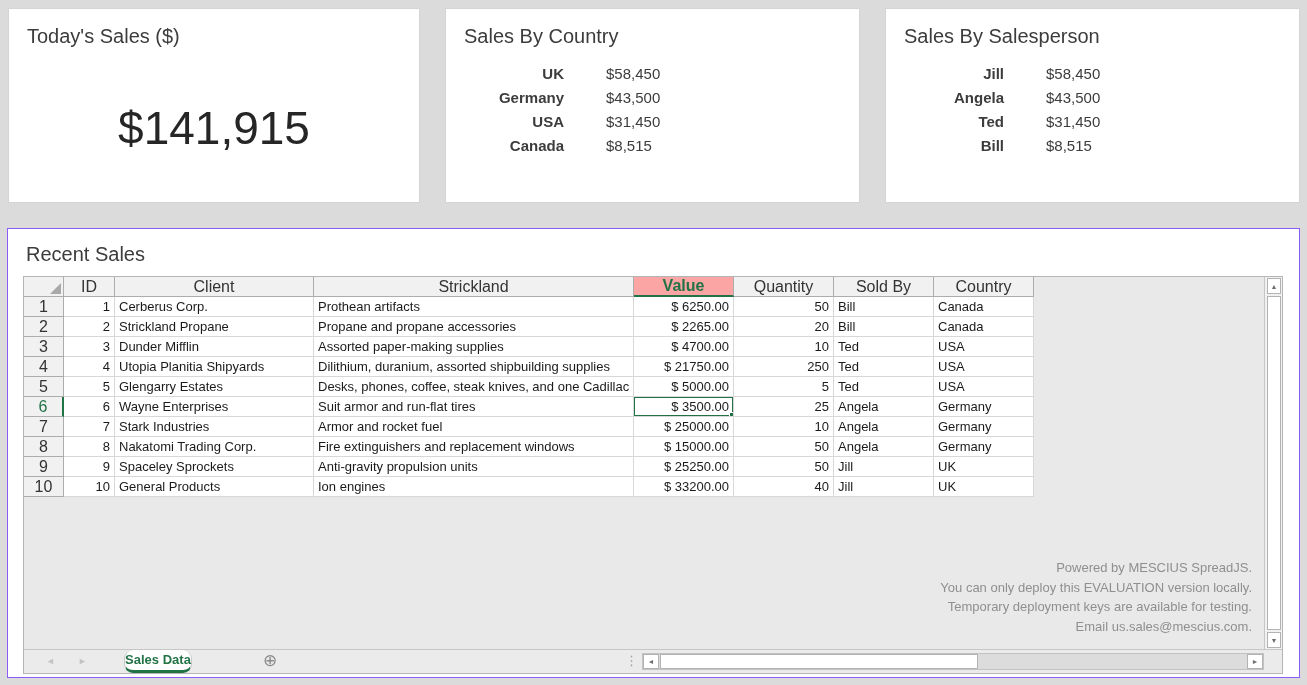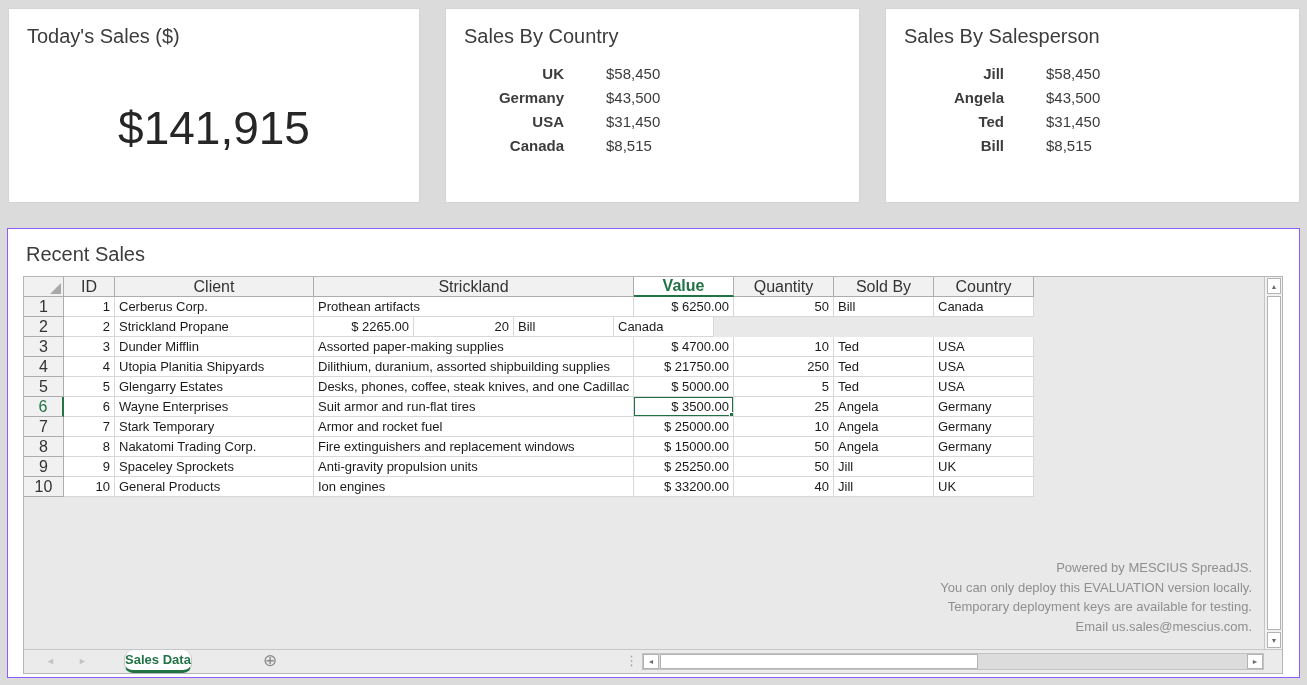--- a/index.html
+++ b/index.html
@@ -65,21 +65,21 @@
   .c-country { width:100px; }
   .a-right { text-align:right; }
   .a-left  { text-align:left; }
   .corner { position:relative; }
   .corner::after {
     content:""; position:absolute; right:2px; bottom:2px;
     border-style:solid; border-width:0 0 11px 11px;
     border-color:transparent transparent #a8a8a8 transparent;
   }
   .col-selected {
-    background:#ffffff; color:#217346; font-weight:bold;
+    background:#fca5a5; color:#217346; font-weight:bold;
     border-bottom:2px solid #217346; line-height:17px;
   }
   .row-selected { color:#217346; border-right:2px solid #217346; }
   .selected { position:relative; }
   .selected::before {
     content:""; position:absolute; left:-1px; top:-1px; right:-1px; bottom:-1px;
     border:2px solid #217346; z-index:2; pointer-events:none;
   }
   .selected::after {
     content:""; position:absolute; right:-3px; bottom:-3px; width:5px; height:5px;
@@ -215,20 +215,21 @@
             <div class="dcell c-desc a-left">Prothean artifacts</div>
             <div class="dcell c-val a-right">$ 6250.00</div>
             <div class="dcell c-qty a-right">50</div>
             <div class="dcell c-sold a-left">Bill</div>
             <div class="dcell c-country a-left">Canada</div>
           </div>
           <div class="row">
             <div class="hcell c-rowhdr">2</div>
             <div class="dcell c-id a-right">2</div>
             <div class="dcell c-client a-left">Strickland Propane</div>
+            <div class="dcell c-desc a-left">Propane and propane accessories</div>
             <div class="dcell c-val a-right">$ 2265.00</div>
             <div class="dcell c-qty a-right">20</div>
             <div class="dcell c-sold a-left">Bill</div>
             <div class="dcell c-country a-left">Canada</div>
           </div>
           <div class="row">
             <div class="hcell c-rowhdr">3</div>
             <div class="dcell c-id a-right">3</div>
             <div class="dcell c-client a-left">Dunder Mifflin</div>
             <div class="dcell c-desc a-left">Assorted paper-making supplies</div>
@@ -263,21 +264,21 @@
             <div class="dcell c-client a-left">Wayne Enterprises</div>
             <div class="dcell c-desc a-left">Suit armor and run-flat tires</div>
             <div class="dcell c-val a-right selected">$ 3500.00</div>
             <div class="dcell c-qty a-right">25</div>
             <div class="dcell c-sold a-left">Angela</div>
             <div class="dcell c-country a-left">Germany</div>
           </div>
           <div class="row">
             <div class="hcell c-rowhdr">7</div>
             <div class="dcell c-id a-right">7</div>
-            <div class="dcell c-client a-left">Stark Temporary</div>
+            <div class="dcell c-client a-left">Stark Industries</div>
             <div class="dcell c-desc a-left">Armor and rocket fuel</div>
             <div class="dcell c-val a-right">$ 25000.00</div>
             <div class="dcell c-qty a-right">10</div>
             <div class="dcell c-sold a-left">Angela</div>
             <div class="dcell c-country a-left">Germany</div>
           </div>
           <div class="row">
             <div class="hcell c-rowhdr">8</div>
             <div class="dcell c-id a-right">8</div>
             <div class="dcell c-client a-left">Nakatomi Trading Corp.</div>

